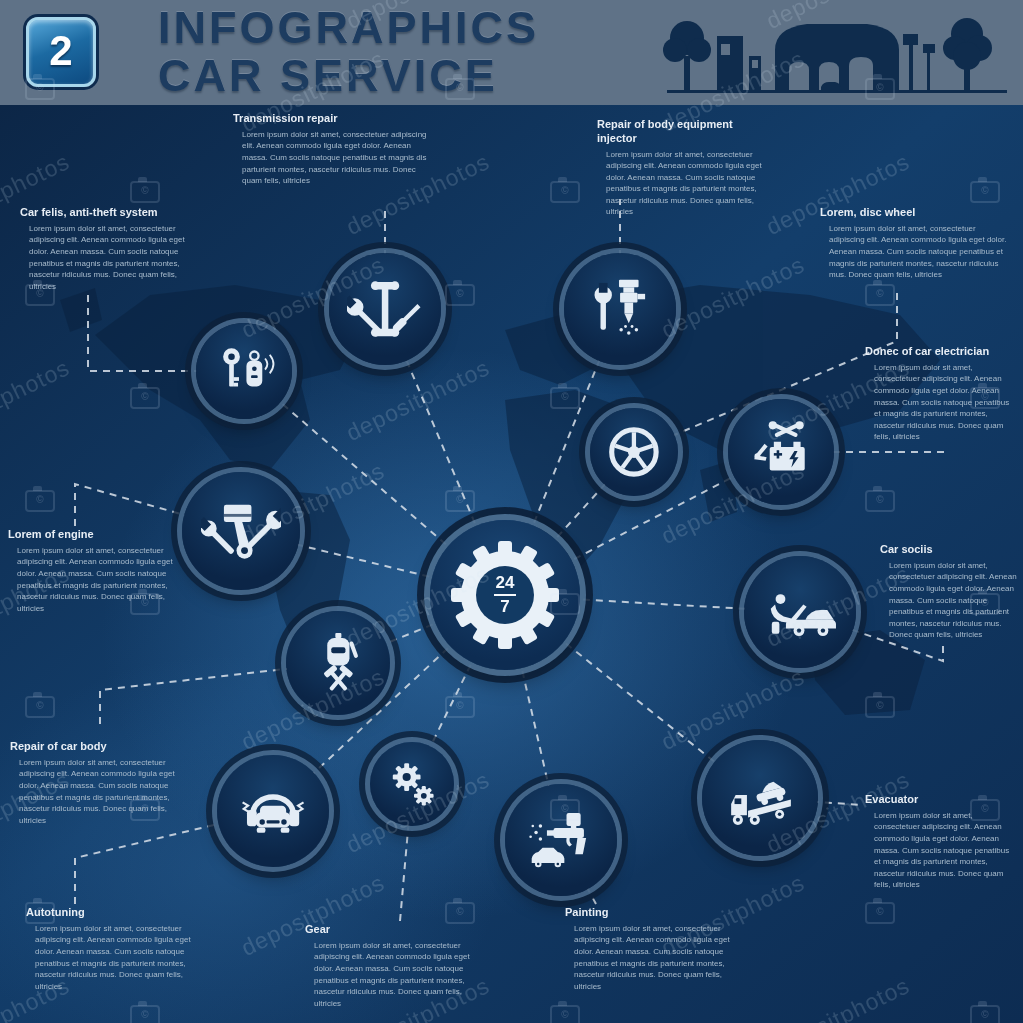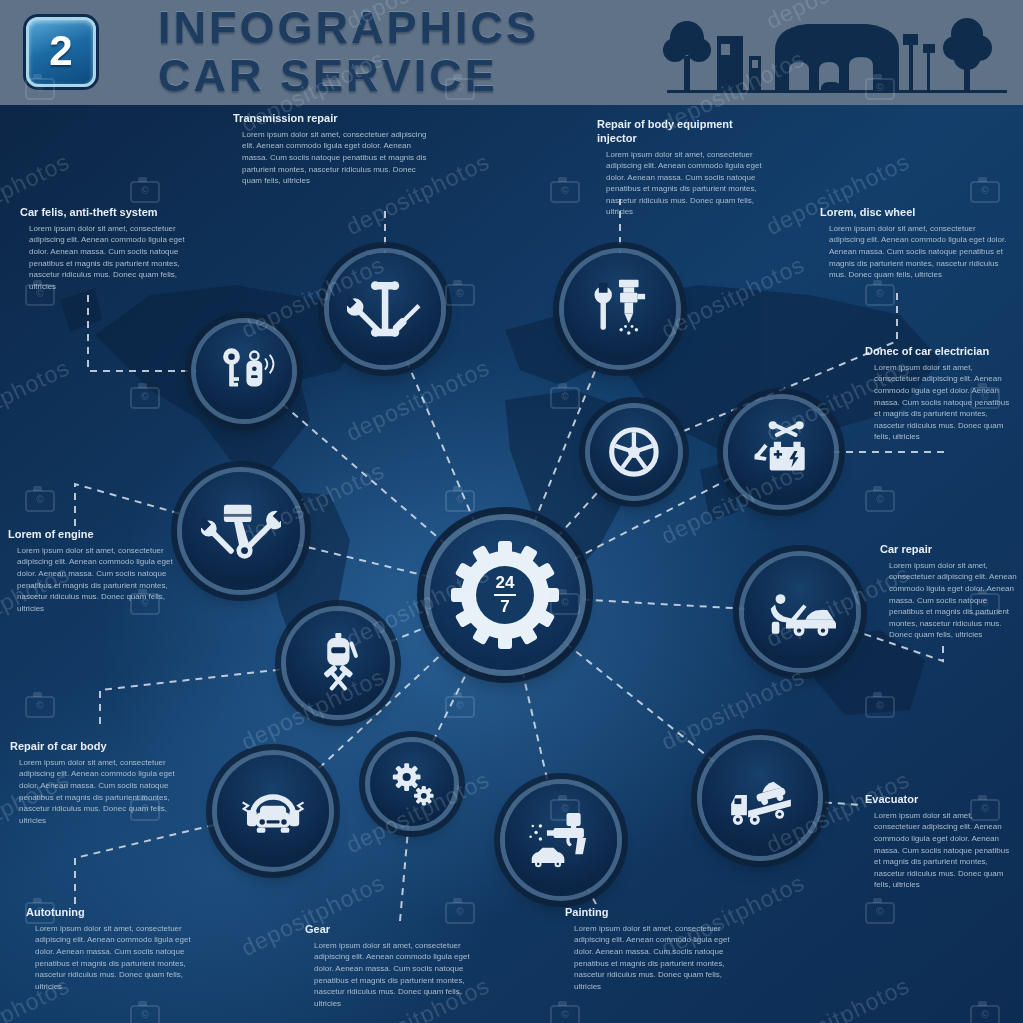--- a/index.html
+++ b/index.html
@@ -153,21 +153,21 @@
   </div>
   <div class="tblock" style="left:865px;top:345px;width:152px">
     <div class="tb-title">Donec of car electrician</div>
     <div class="tb-body">Lorem ipsum dolor sit amet, consectetuer adipiscing elit. Aenean commodo ligula eget dolor. Aenean massa. Cum sociis natoque penatibus et magnis dis parturient montes, nascetur ridiculus mus. Donec quam felis, ultricies</div>
   </div>
   <div class="tblock" style="left:8px;top:528px;width:172px">
     <div class="tb-title">Lorem of engine</div>
     <div class="tb-body">Lorem ipsum dolor sit amet, consectetuer adipiscing elit. Aenean commodo ligula eget dolor. Aenean massa. Cum sociis natoque penatibus et magnis dis parturient montes, nascetur ridiculus mus. Donec quam felis, ultricies</div>
   </div>
   <div class="tblock" style="left:880px;top:543px;width:137px">
-    <div class="tb-title">Car repair</div>
+    <div class="tb-title">Car sociis</div>
     <div class="tb-body">Lorem ipsum dolor sit amet, consectetuer adipiscing elit. Aenean commodo ligula eget dolor. Aenean massa. Cum sociis natoque penatibus et magnis dis parturient montes, nascetur ridiculus mus. Donec quam felis, ultricies</div>
   </div>
   <div class="tblock" style="left:10px;top:740px;width:178px">
     <div class="tb-title">Repair of car body</div>
     <div class="tb-body">Lorem ipsum dolor sit amet, consectetuer adipiscing elit. Aenean commodo ligula eget dolor. Aenean massa. Cum sociis natoque penatibus et magnis dis parturient montes, nascetur ridiculus mus. Donec quam felis, ultricies</div>
   </div>
   <div class="tblock" style="left:26px;top:906px;width:178px">
     <div class="tb-title">Autotuning</div>
     <div class="tb-body">Lorem ipsum dolor sit amet, consectetuer adipiscing elit. Aenean commodo ligula eget dolor. Aenean massa. Cum sociis natoque penatibus et magnis dis parturient montes, nascetur ridiculus mus. Donec quam felis, ultricies</div>
   </div>

